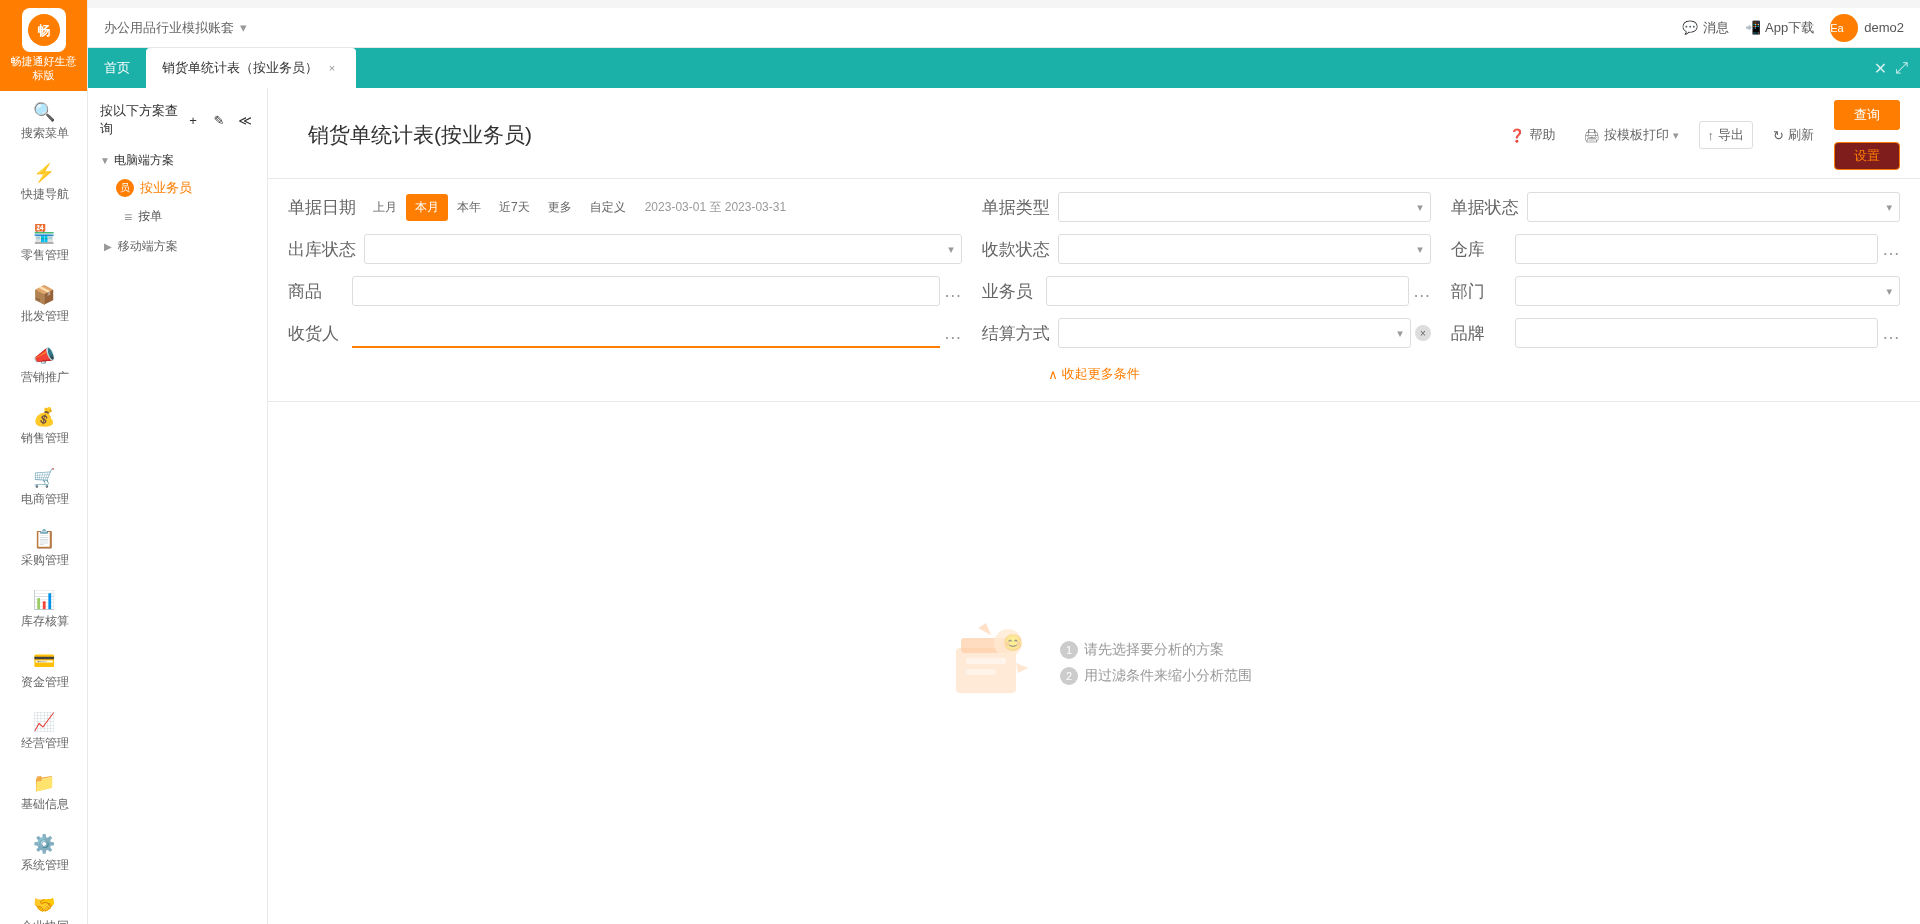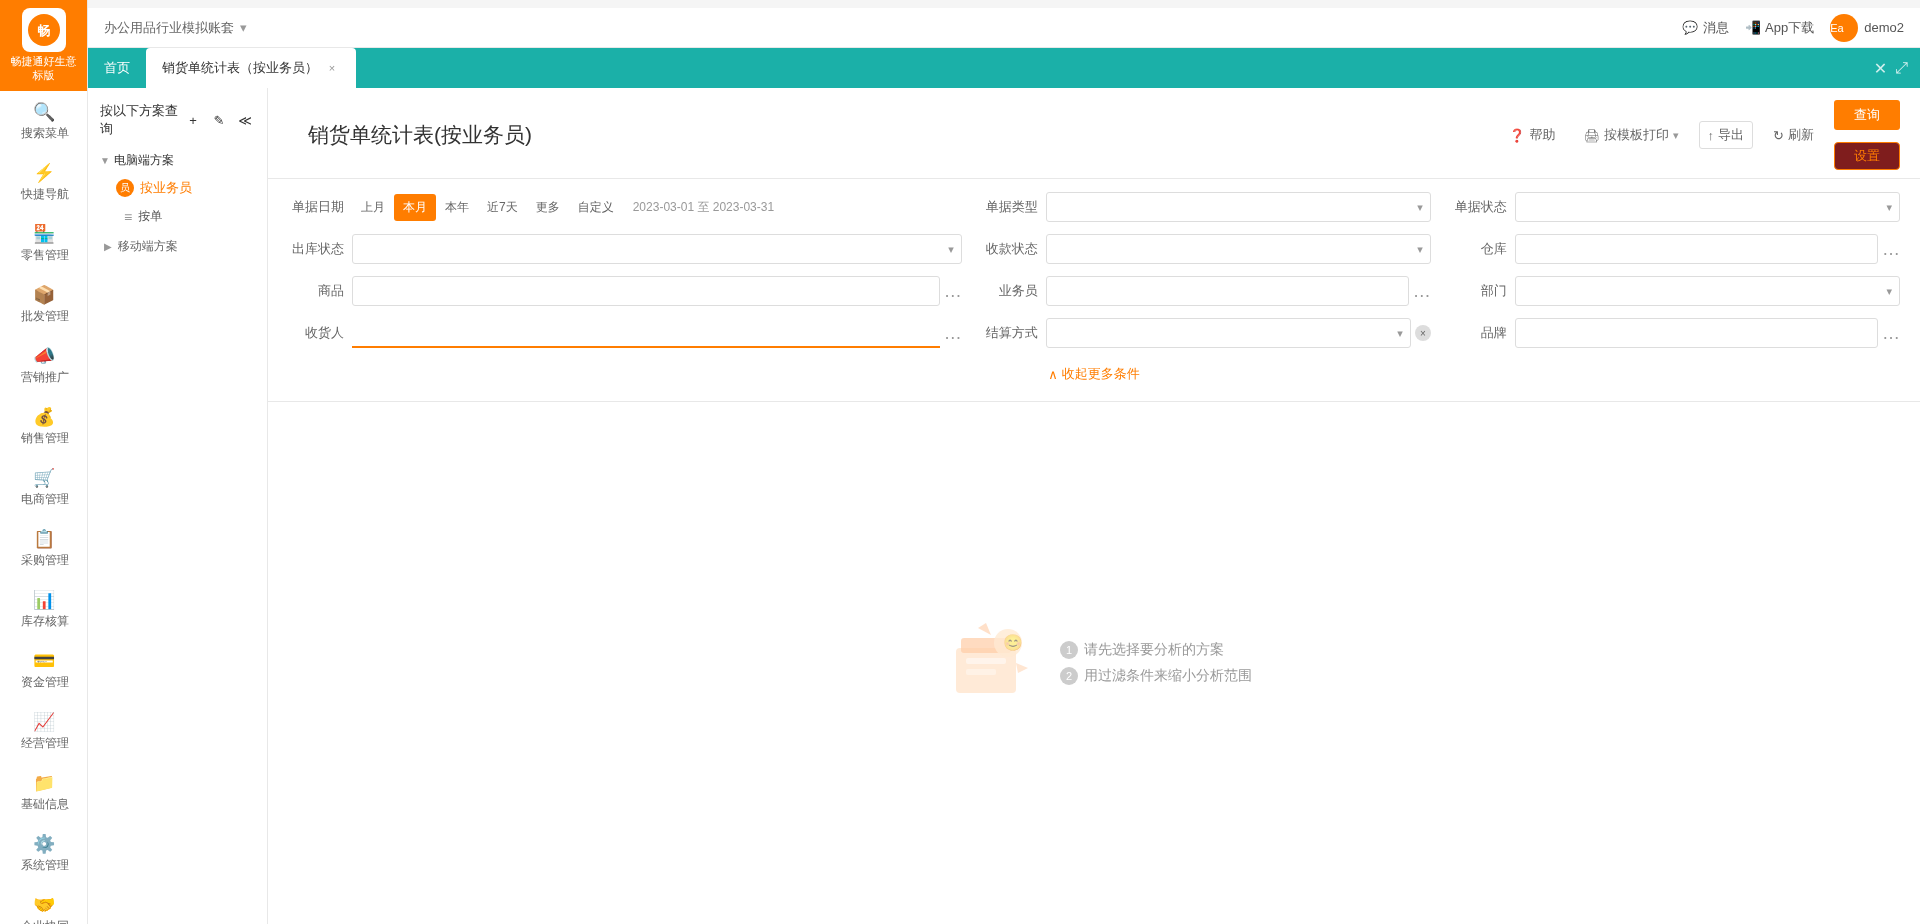--- a/index.html
+++ b/index.html
@@ -65,21 +65,21 @@
     .action-btn { display: flex; align-items: center; gap: 4px; color: #666; font-size: 13px; cursor: pointer; padding: 4px 8px; border-radius: 3px; }
     .action-btn.export { border: 1px solid #ddd; }
     .query-btn { background: #ff7d00; color: #fff; border: none; padding: 6px 20px; border-radius: 3px; font-size: 13px; cursor: pointer; }
     .settings-btn { background: #7f1d1d; color: #ff7d00; border: 1px solid #ff7d00; padding: 4px 14px; border-radius: 4px; font-size: 13px; cursor: pointer; }
 
     
     .filter-area { background: #fff; padding: 12px 20px; border-bottom: 1px solid #e8e8e8; flex-shrink: 0; }
     .filter-row { display: flex; align-items: flex-start; gap: 0; margin-bottom: 10px; }
     .filter-row:last-of-type { margin-bottom: 0; }
     .filter-item { display: flex; align-items: center; flex: 1; min-height: 32px; }
-    .filter-label { color: #666; font-size: 13px; white-space: nowrap; margin-right: 8px; min-width: 56px; text-align: right; }
+    .filter-label { color: #666; font-size: 17px; white-space: nowrap; margin-right: 8px; min-width: 56px; }
     .filter-input { flex: 1; height: 30px; border: 1px solid #ddd; border-radius: 3px; padding: 0 8px; font-size: 13px; color: #333; background: #fff; outline: none; }
     .filter-select { flex: 1; height: 30px; border: 1px solid #ddd; border-radius: 3px; padding: 0 8px; font-size: 13px; color: #333; background: #fff; appearance: none; cursor: pointer; position: relative; }
     .filter-select-wrap { flex: 1; position: relative; display: flex; align-items: center; }
     .filter-select-wrap .chevron { position: absolute; right: 8px; color: #999; font-size: 11px; pointer-events: none; }
     .filter-divider { width: 20px; flex-shrink: 0; }
     .date-btns { display: flex; align-items: center; gap: 0; margin-right: 6px; }
     .date-btn { padding: 4px 8px; font-size: 12px; color: #666; cursor: pointer; border: 1px solid transparent; border-radius: 3px; }
     .date-btn.active { background: #ff7d00; color: #fff; border-radius: 3px; }
     .date-range { font-size: 12px; color: #999; margin-left: 4px; }
     .filter-dots { color: #999; font-size: 18px; cursor: pointer; margin-left: 4px; }

